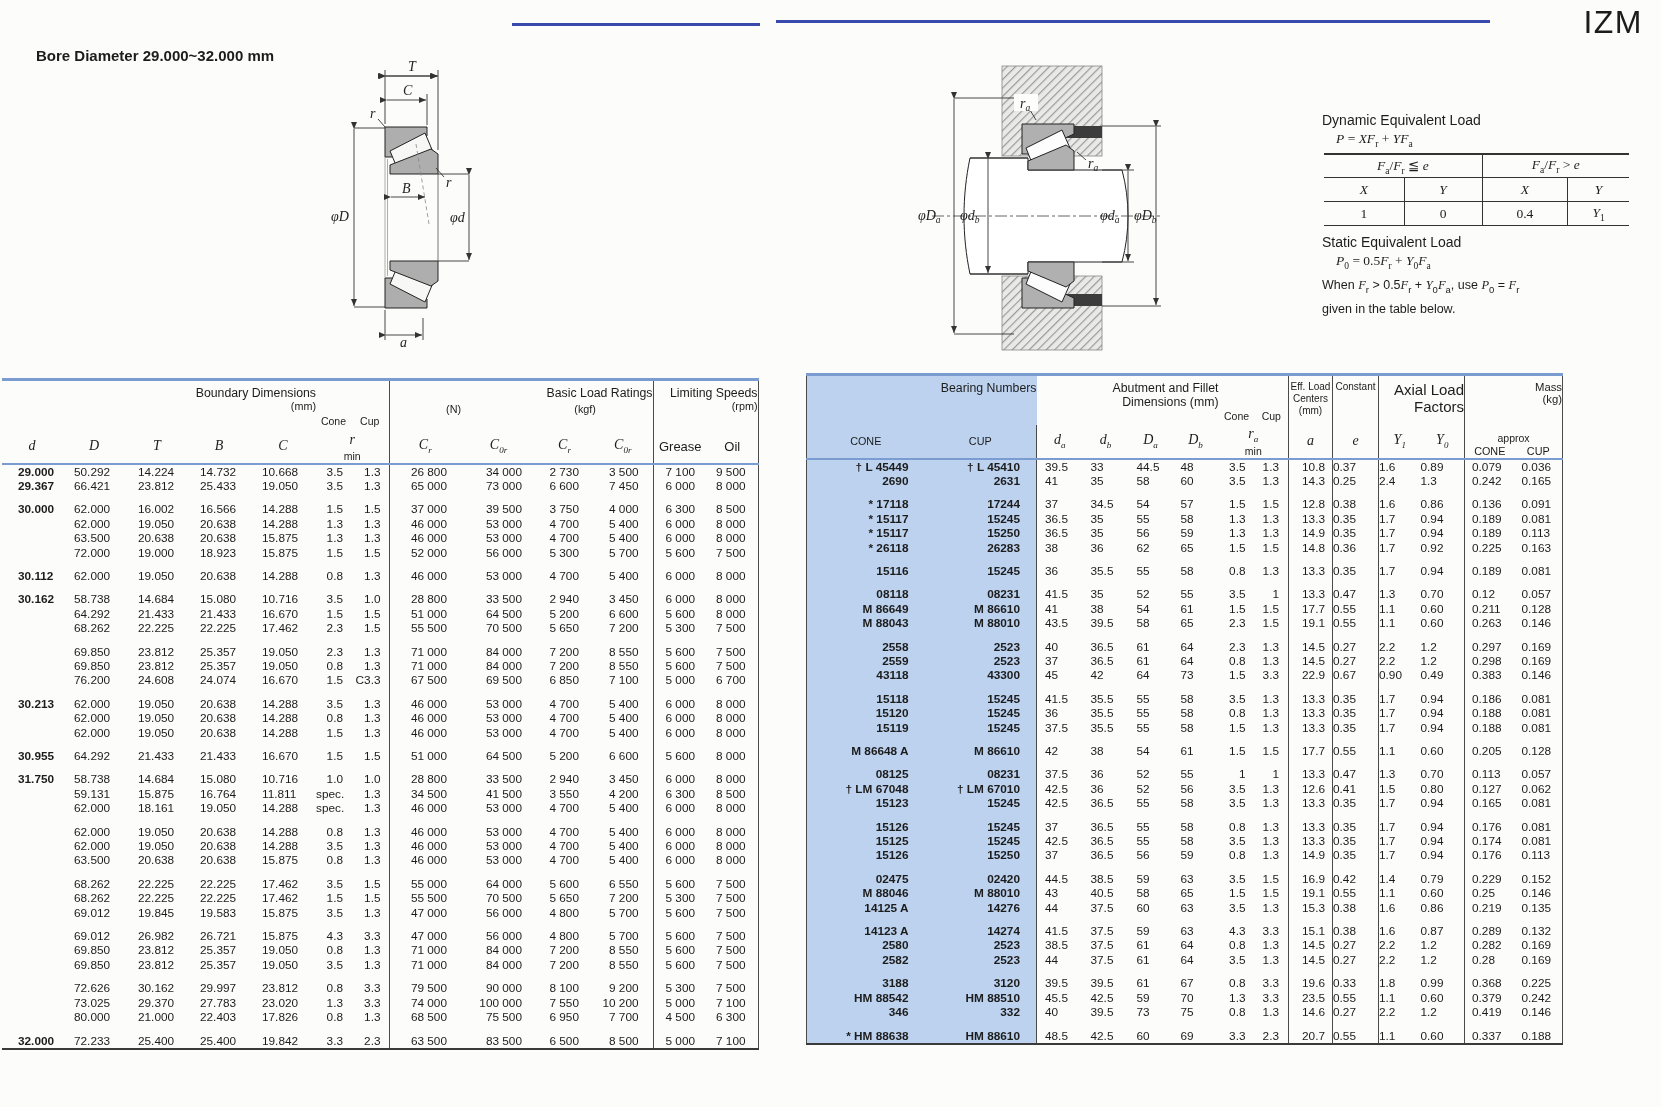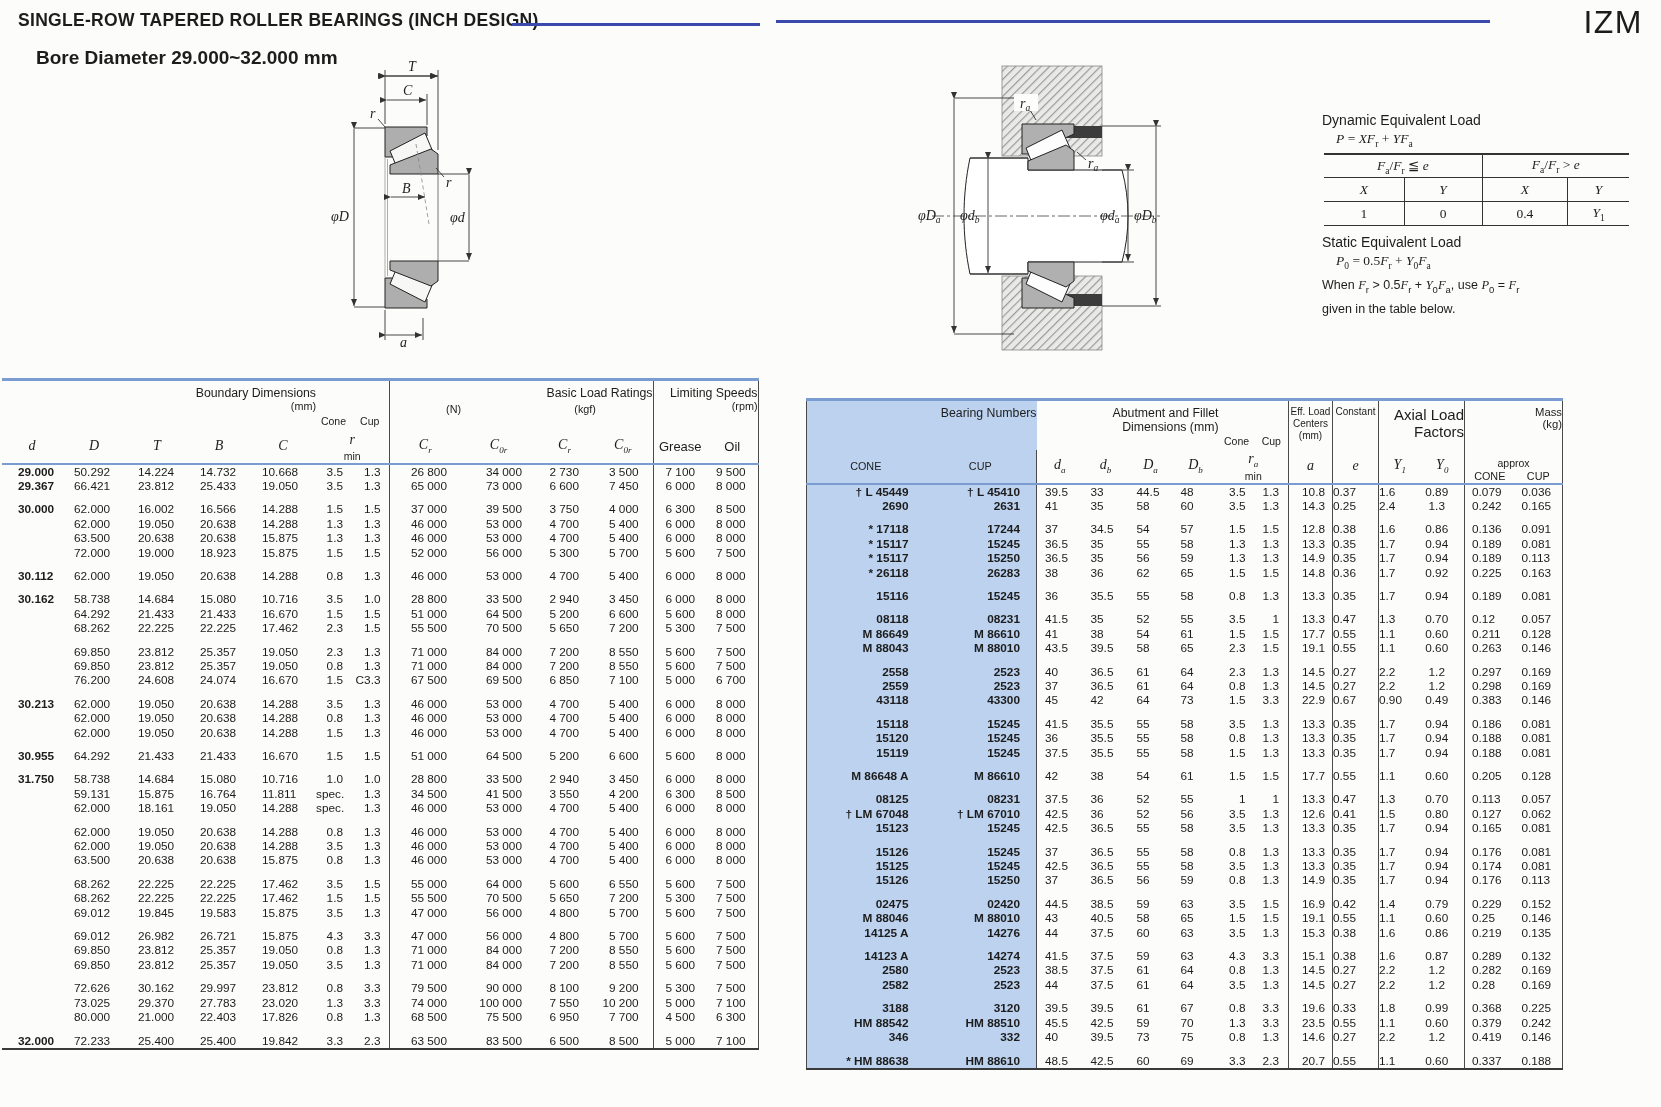--- a/index.html
+++ b/index.html
@@ -7,42 +7,42 @@
     --tbl-blue:#7b9cd1;
     --bn-bg:#bcd2ee;
     --ink:#1c1c1c;
     --line-dark:#4a4a4a;
   }
   *{box-sizing:border-box;margin:0;padding:0}
   body{width:1661px;height:1107px;background:#fcfcfa;font-family:"Liberation Sans",sans-serif;color:var(--ink);position:relative;overflow:hidden}
   .page{position:relative;width:1661px;height:1107px}
 
   .title{position:absolute;left:18px;top:10px;font-weight:bold;font-size:17.5px;letter-spacing:.3px}
-  .subtitle{position:absolute;left:36px;top:47px;font-weight:bold;font-size:19px}
+  .subtitle{position:absolute;left:36px;top:47px;font-weight:bold;font-size:15px}
   .rule{position:absolute;height:3px;background:var(--rule-blue)}
   #rule1{left:512px;top:23px;width:248px}
   #rule2{left:776px;top:20px;width:714px}
   .brand{position:absolute;right:18px;top:4px;font-weight:normal;font-size:32px;letter-spacing:1.5px}
 
   
   .load-box{position:absolute;left:1322px;top:112px;width:340px;font-size:12.5px}
   .load-box .lb-title{font-weight:normal;font-size:14px;margin-bottom:3px}
   .load-box i{font-family:"Liberation Serif",serif;font-style:italic}
   .load-box sub{font-size:9.5px}
   .lb-formula{font-family:"Liberation Serif",serif;font-size:13.5px;margin:2px 0 4px 14px}
   .lb-table{border-collapse:collapse;width:305px;margin:2px 0 8px 2px;font-family:"Liberation Serif",serif;font-size:13.5px;border-top:2px solid #333}
   .lb-table td{text-align:center;border-bottom:1.2px solid #333;height:24px}
   .lb-mid{border-left:1.2px solid #333}
   .lb-div{border-left:1px solid #333}
   .lb-note{font-size:12.5px;line-height:20px}
 
   
   .cat{position:absolute;border-collapse:collapse;table-layout:fixed;font-size:11.8px;border-top:3px solid var(--tbl-blue);border-bottom:2px solid #3a3a3a}
   #left-cat{left:2px;top:378px;width:756px}
-  #right-cat{left:806px;top:398px;width:756px}
+  #right-cat{left:806px;top:373px;width:756px}
   .cat th{font-weight:normal;overflow:hidden;white-space:nowrap}
   .cat td{overflow:hidden;white-space:nowrap}
   .cat thead{border-bottom:2px solid var(--tbl-blue)}
   .r1 th{height:50px;vertical-align:top}
   .r2 th{height:20px}
   .r3 th{height:14px}
   .h-group{text-align:right;font-size:12.3px;padding-top:5px}
   .h-unit{font-size:10.8px;font-weight:normal}
   .units-row{display:flex;justify-content:space-around;font-size:10.8px;margin-top:3px}
   .h-small{font-size:10.5px;text-align:center;vertical-align:bottom !important;padding-bottom:3px}
@@ -65,36 +65,35 @@
   .c-num{padding-left:12px}
   .c-r{text-align:right;padding-right:8px}
   .c-load{text-align:right;padding-right:14px}
   .c-spd{text-align:right;padding-right:12px}
   .c-bn{background:var(--bn-bg);font-weight:bold;text-align:right;padding-right:16px}
   .c-ab{padding-left:8px}
   .c-ra{text-align:right;padding-right:9px}
   .c-a{text-align:right;padding-right:7px}
   .c-e{text-align:left}
   .c-y1{}
-  .c-y0{text-align:center;padding-right:11px}
+  .c-y0{text-align:left;padding-right:11px}
   .c-m{padding-left:7px}
 
   
   .diag{position:absolute}
   #diag-left{left:328px;top:56px;width:185px;height:296px}
   #diag-right{left:862px;top:58px;width:302px;height:296px}
   svg text{font-family:"Liberation Serif",serif;font-style:italic;font-size:14px;fill:#222}
   svg .subt{font-size:9.5px}
 </style>
 </head>
 <body>
 
 <div class="page">
 
-  <div class="title">SINGLE-ROW TAPERED ROLLER BEARINGS (INCH DESIGN)</div>
   <div class="subtitle">Bore Diameter  29.000~32.000 mm</div>
   <div class="rule" id="rule1"></div>
   <div class="rule" id="rule2"></div>
   <div class="brand">IZM</div>
 
   <svg class="diag" id="diag-left" viewBox="0 0 185 296">
     <defs>
       <marker id="ar" markerWidth="9" markerHeight="8" refX="7" refY="3" orient="auto" markerUnits="userSpaceOnUse">
         <path d="M0,0L7,3L0,6z" fill="#333"></path>
       </marker>

